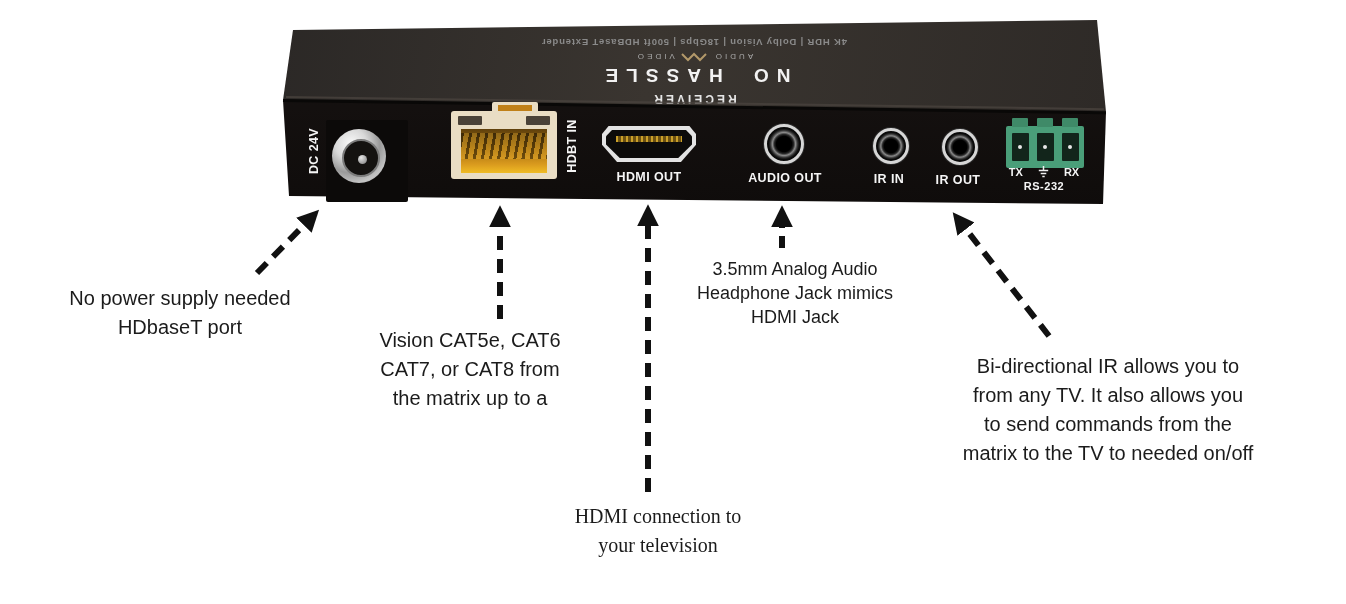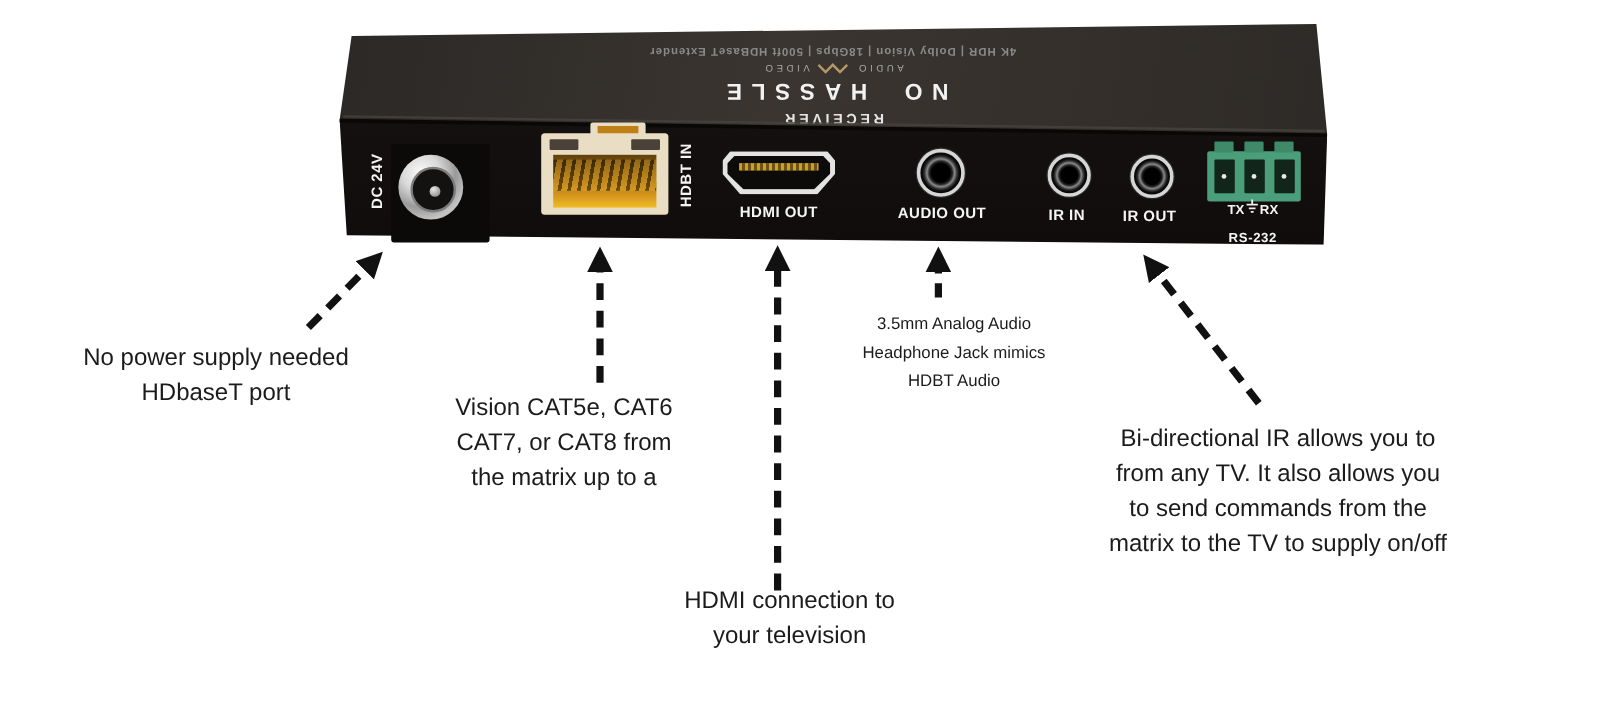--- a/index.html
+++ b/index.html
@@ -65,26 +65,26 @@
   .jack{position:absolute;border-radius:50%;border:3px solid #d6d6d6;
     background:radial-gradient(circle,#000 0 32%,#262626 40%,#8a8a8a 48%,#303030 57%,#0a0a0a 64%);
     box-shadow:0 0 0 1px #2b2b2b;}
 
   .tblock{position:absolute;left:726px;top:110px;width:78px;height:42px;background:#4a9e79;border-radius:2px;}
   .ttab{position:absolute;top:-8px;width:16px;height:9px;background:#3f8a68;border-radius:1px;}
   .tcell{position:absolute;top:7px;width:17px;height:28px;background:#12251b;border-radius:1px;}
   .tdot{position:absolute;left:6px;top:12px;width:4px;height:4px;border-radius:50%;background:#e8e8e8;}
   .rslabels{position:absolute;left:714px;top:150px;width:100px;text-align:center;
     font-size:11px;font-weight:bold;color:#f5f5f5;}
-  .rsrow{display:flex;justify-content:center;align-items:flex-end;gap:1px;}
-  .rsrow2{margin-top:12px;letter-spacing:0.5px;}
+  .rsrow{display:flex;justify-content:center;align-items:flex-start;gap:15px;}
+  .rsrow2{margin-top:0px;letter-spacing:0.5px;}
 
   
   .note{position:absolute;text-align:center;color:#1b1b1b;font-size:20px;line-height:29px;}
-  .note-audio{font-size:14px;line-height:24px;}
+  .note-audio{font-size:18px;line-height:24px;}
   .arrows{position:absolute;left:0;top:0;width:1346px;height:604px;pointer-events:none;}
 </style>
 </head>
 <body>
 
 <div id="stage">
 
   <div id="device">
     <div class="top-face">
       <div class="flip">
@@ -186,28 +186,28 @@
 
   <div class="note" style="left:330px;top:326px;width:280px;">
     <div>Vision CAT5e, CAT6</div>
     <div>CAT7, or CAT8 from</div>
     <div>the matrix up to a</div>
   </div>
 
   <div class="note note-audio" style="left:660px;top:257px;width:270px;">
     <div>3.5mm Analog Audio</div>
     <div>Headphone Jack mimics</div>
-    <div>HDBT Audio</div>
-  </div>
-
-  <div class="note" style="left:879px;top:352px;width:372px;">
+    <div>HDMI Jack</div>
+  </div>
+
+  <div class="note" style="left:922px;top:352px;width:372px;">
     <div>Bi-directional IR allows you to</div>
     <div>from any TV. It also allows you</div>
     <div>to send commands from the</div>
-    <div>matrix to the TV to supply on/off</div>
-  </div>
-
-  <div class="note" style="left:518px;top:487px;width:280px;">
+    <div>matrix to the TV to needed on/off</div>
+  </div>
+
+  <div class="note" style="left:518px;top:502px;width:280px;font-family:Liberation Serif, serif;">
     <div>HDMI connection to</div>
     <div>your television</div>
   </div>
 
 </div>
 
 </body></html>

